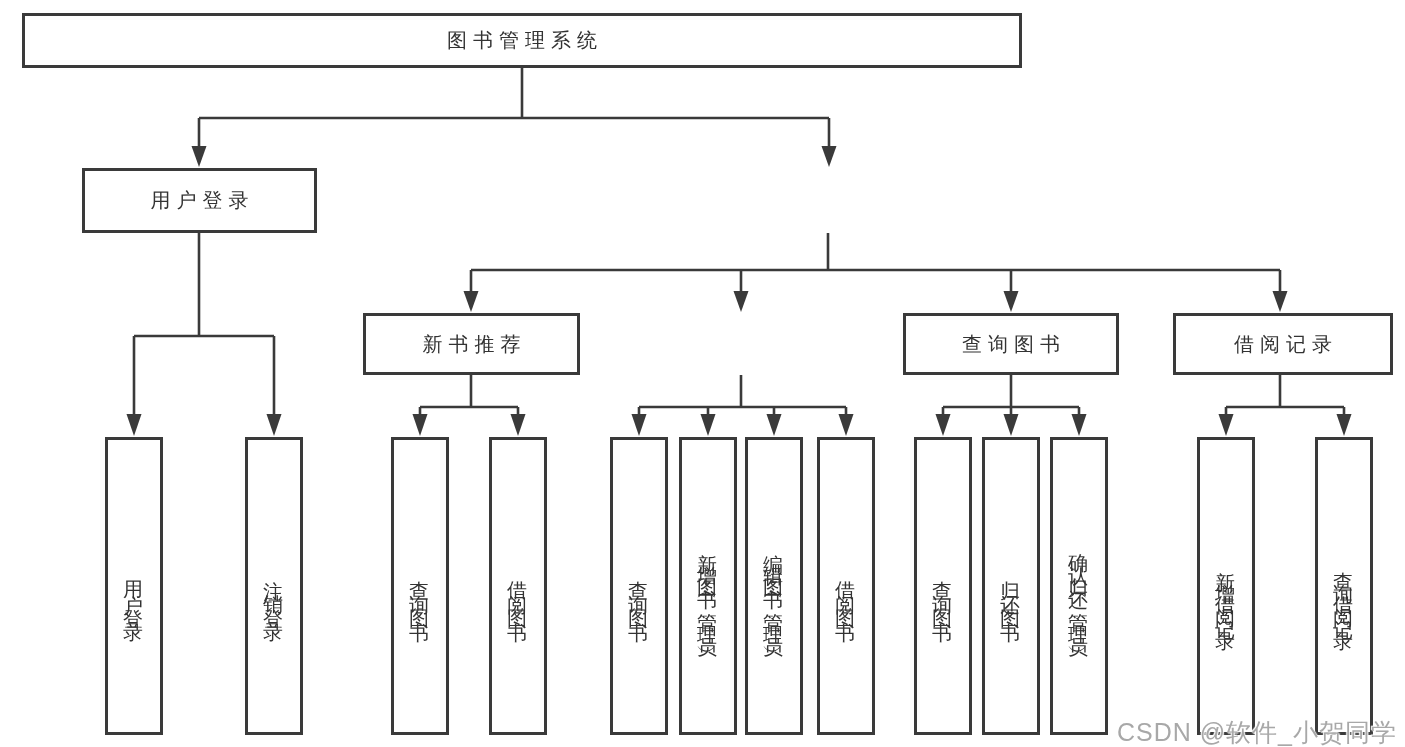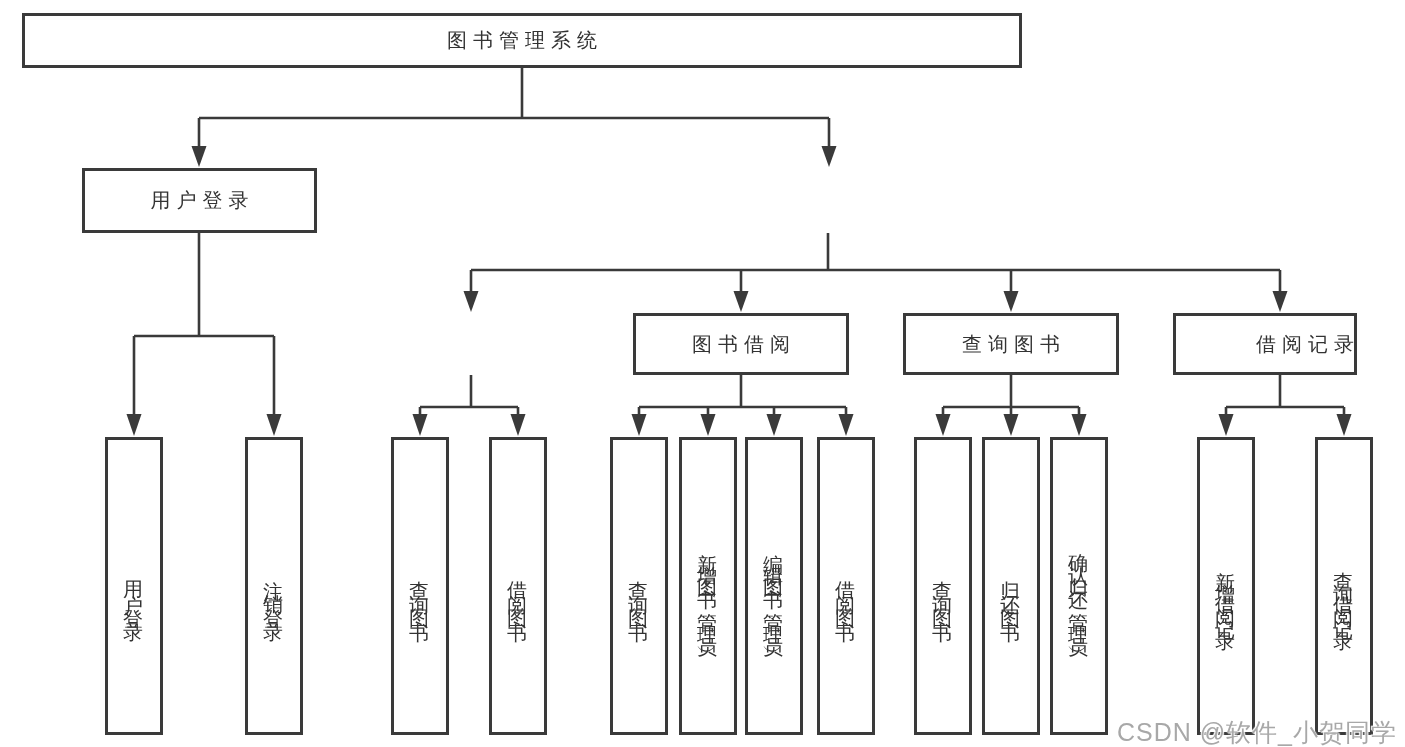--- a/index.html
+++ b/index.html
@@ -133,27 +133,27 @@
   </svg>
 
   <div class="box hbox" style="left:22px; top:13px; width:1000px; height:55px;">
     <span class="lbl">图书管理系统</span>
   </div>
 
   <div class="box hbox" style="left:82px; top:168px; width:235px; height:65px;">
     <span class="lbl">用户登录</span>
   </div>
 
-  <div class="box hbox" style="left:633px; top:313px; width:216px; height:62px;">
-    <span class="lbl">图书借阅</span>
+  <div class="box hbox" style="left:363px; top:313px; width:217px; height:62px;">
+    <span class="lbl">新书推荐</span>
   </div>
   <div class="box hbox" style="left:903px; top:313px; width:216px; height:62px;">
     <span class="lbl">查询图书</span>
   </div>
-  <div class="box hbox" style="left:1173px; top:313px; width:184px; height:62px;justify-content:flex-end;">
+  <div class="box hbox" style="left:1173px; top:313px; width:220px; height:62px;">
     <span class="lbl">借阅记录</span>
   </div>
 
   <div class="box vbox ls14" style="left:105px; top:437px; width:58px; height:298px;">
     <span class="lbl">用户登录</span>
   </div>
   <div class="box vbox ls14" style="left:245px; top:437px; width:58px; height:298px;">
     <span class="lbl">注销登录</span>
   </div>
   <div class="box vbox ls14" style="left:391px; top:437px; width:58px; height:298px;">

